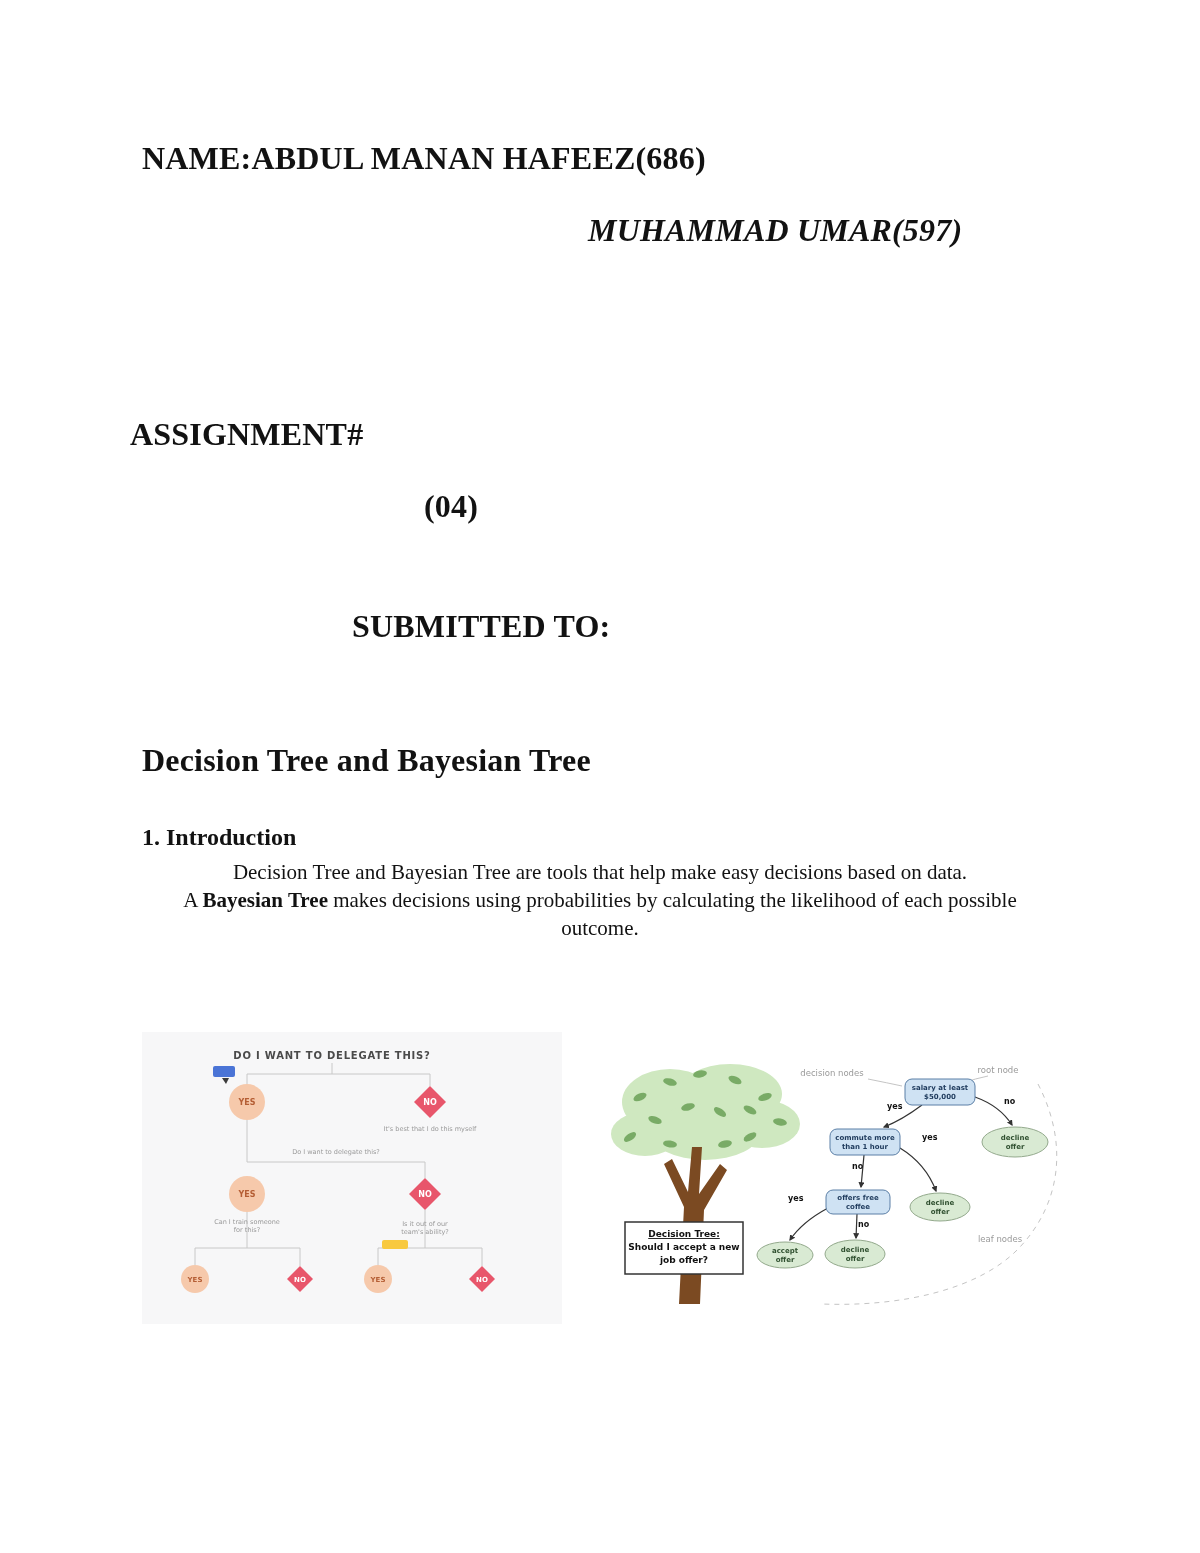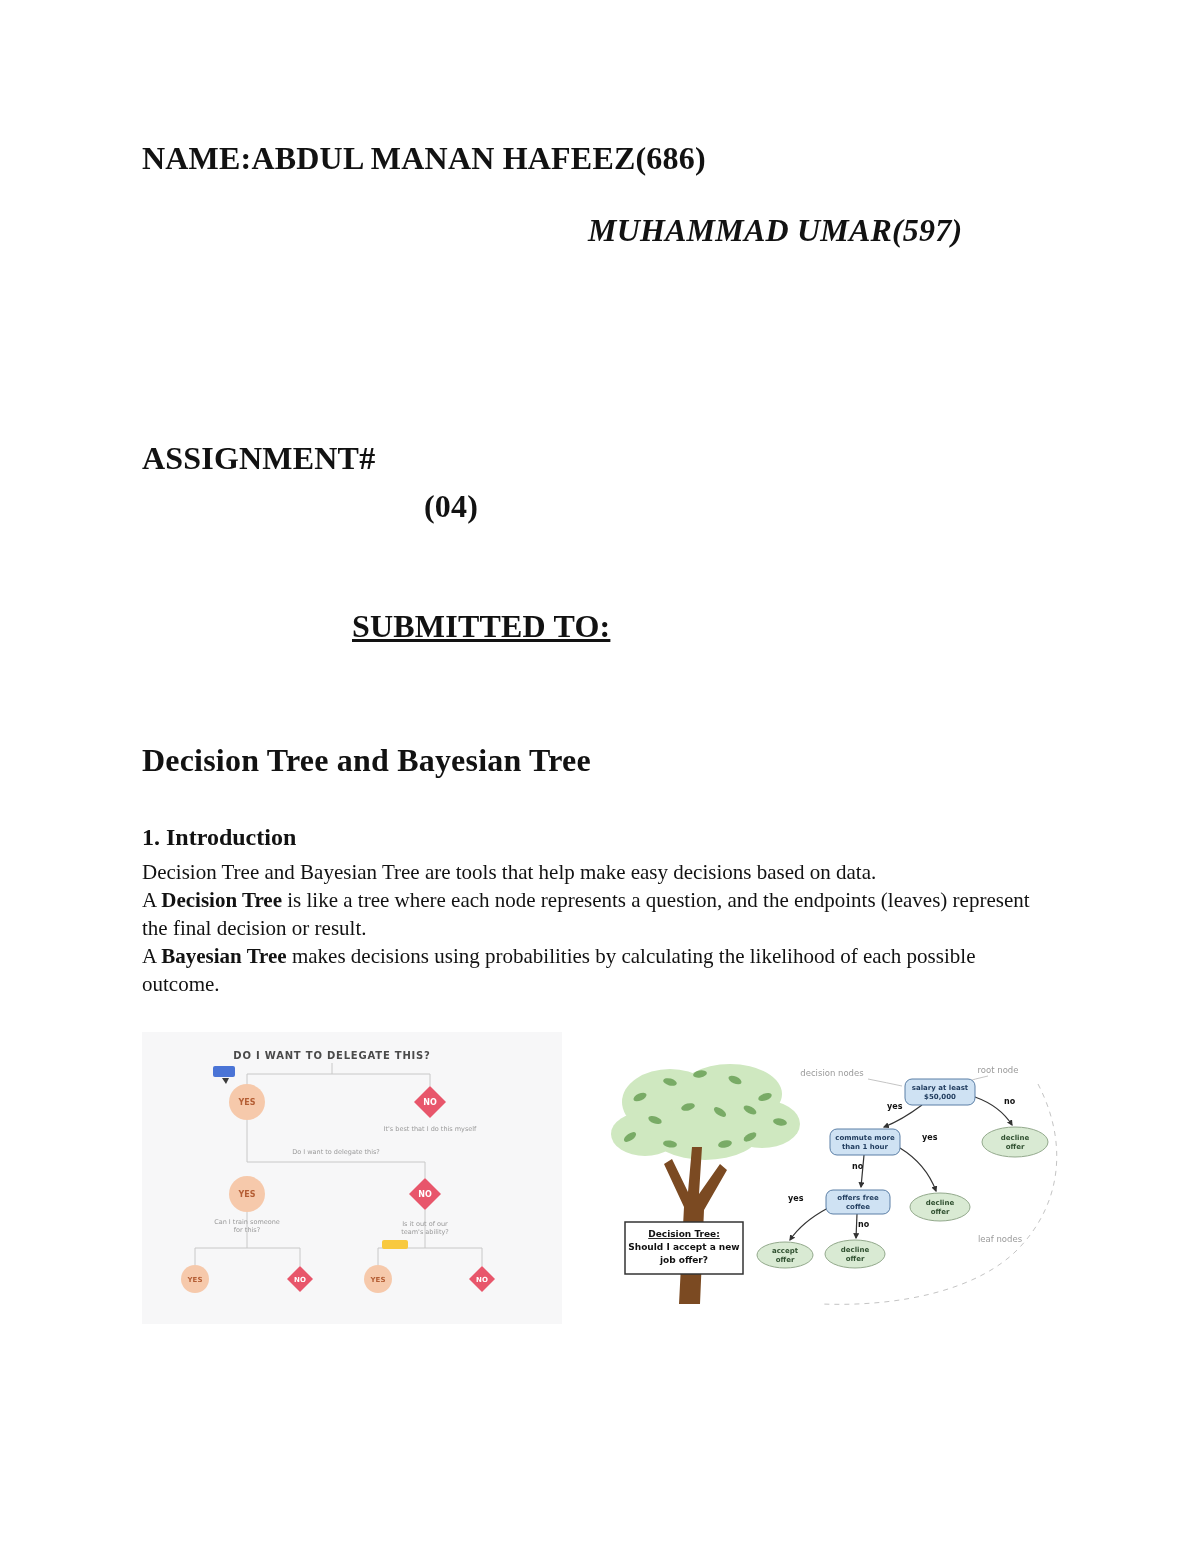--- a/index.html
+++ b/index.html
@@ -4,41 +4,40 @@
 <style>
   * { margin:0; padding:0; box-sizing:border-box; }
   html,body { background:#ffffff; }
   .page {
     position:relative; width:1200px; height:1553px; background:#ffffff;
     font-family:"Liberation Serif", serif; color:#121212; overflow:hidden;
   }
   .abs { position:absolute; }
   .h1 { font-size:32px; font-weight:bold; white-space:nowrap; letter-spacing:0.2px; }
   .h2 { font-size:24px; font-weight:bold; white-space:nowrap;margin-top:12px; }
-  .body-text { font-size:21px; line-height:28px; }
+  .body-text { font-size:21px; line-height:28px;text-align:center; }
   .bold { font-weight:bold; }
   svg text { font-family:"DejaVu Sans", sans-serif; }
   .figure { display:block; }
 </style>
 </head>
 <body>
 
 <div class="page">
 
   <div class="abs h1" style="left:142px; top:140px;">NAME:ABDUL MANAN HAFEEZ(686)</div>
   <div class="abs h1" style="left:588px; top:212px;font-style:italic;">MUHAMMAD UMAR(597)</div>
-  <div class="abs h1" style="left:142px; top:416px;margin-top:24px;">ASSIGNMENT#</div>
+  <div class="abs h1" style="left:130px; top:416px;">ASSIGNMENT#</div>
   <div class="abs h1" style="left:424px; top:488px;">(04)</div>
-  <div class="abs h1" style="left:352px; top:608px;text-decoration:underline;">SUBMITTED TO:</div>
+  <div class="abs h1" style="left:352px; top:608px;">SUBMITTED TO:</div>
   <div class="abs h1" style="left:142px; top:742px;text-align:right;">Decision Tree and Bayesian Tree</div>
   <div class="abs h2" style="left:142px; top:812px;">1. Introduction</div>
 
   <div class="abs body-text" style="left:142px; top:858px; width:916px;">
     <div><span>Decision Tree and Bayesian Tree are tools that help make easy decisions based on data.</span></div>
-    <div><span>A </span><span class="bold">Decision Tree</span><span> is like a tree where each node represents a question, and the endpoints (leaves) represent the final decision or result.</span></div>
     <div><span>A </span><span class="bold">Bayesian Tree</span><span> makes decisions using probabilities by calculating the likelihood of each possible outcome.</span></div>
   </div>
 
   <svg class="abs figure" style="left:142px; top:1032px;" width="420" height="292" viewBox="0 0 420 292">
     <rect x="0" y="0" width="420" height="292" fill="#f7f7f8"></rect>
 
     <text x="190" y="27" text-anchor="middle" font-size="10" font-weight="bold" letter-spacing="0.8" fill="#4a4a4a">DO I WANT TO DELEGATE THIS?</text>
 
     <g stroke="#c8c8c8" stroke-width="1" fill="none">
       <path d="M190,31 V42 M105,42 H288 M105,42 V52 M288,42 V54"></path>

